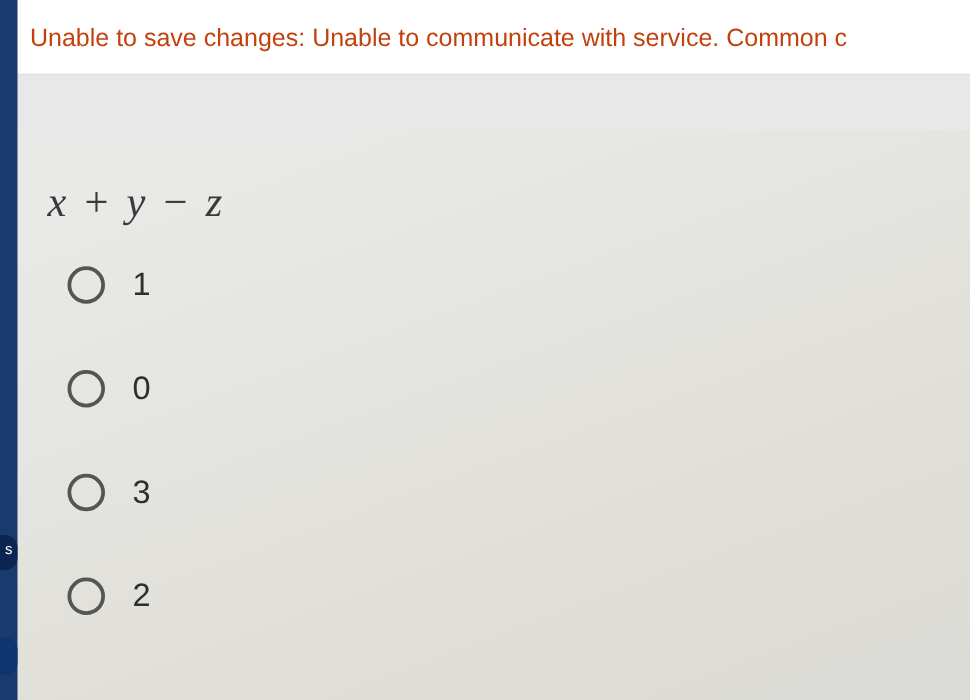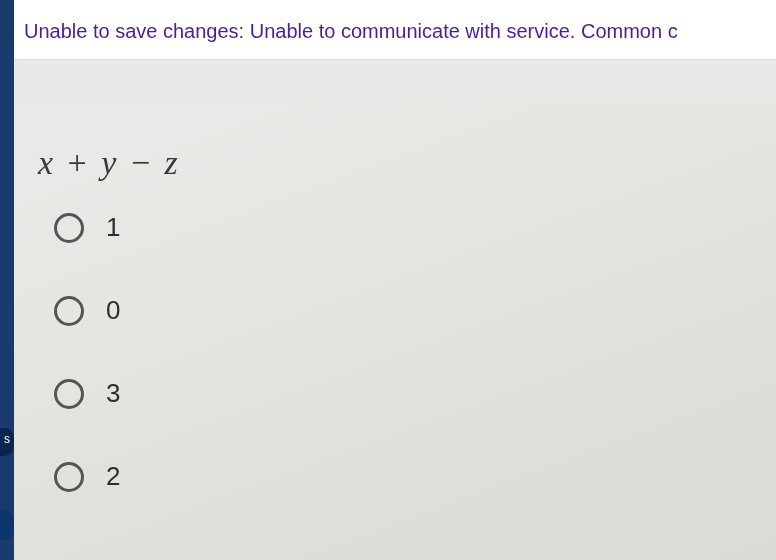--- a/index.html
+++ b/index.html
@@ -38,21 +38,21 @@
       overflow: hidden;
       white-space: nowrap;
       z-index: 6;
     }
     .pill-1 { top: 428px; height: 28px; }
     .pill-2 { top: 510px; height: 30px; background:#0d366e;}
     .error-bar {
       position: relative;
       background: #ffffff;
       padding: 10px 16px 14px 24px;
-      color: #4c1d95;
+      color: #c2410c;
       font-size: 20px;
       line-height: 1.35;
       border-bottom: 1px solid #ddd;
     }
     .error-line {
       white-space: nowrap;
       overflow: hidden;
     }
     .content {
       padding: 40px 0 0 38px;

